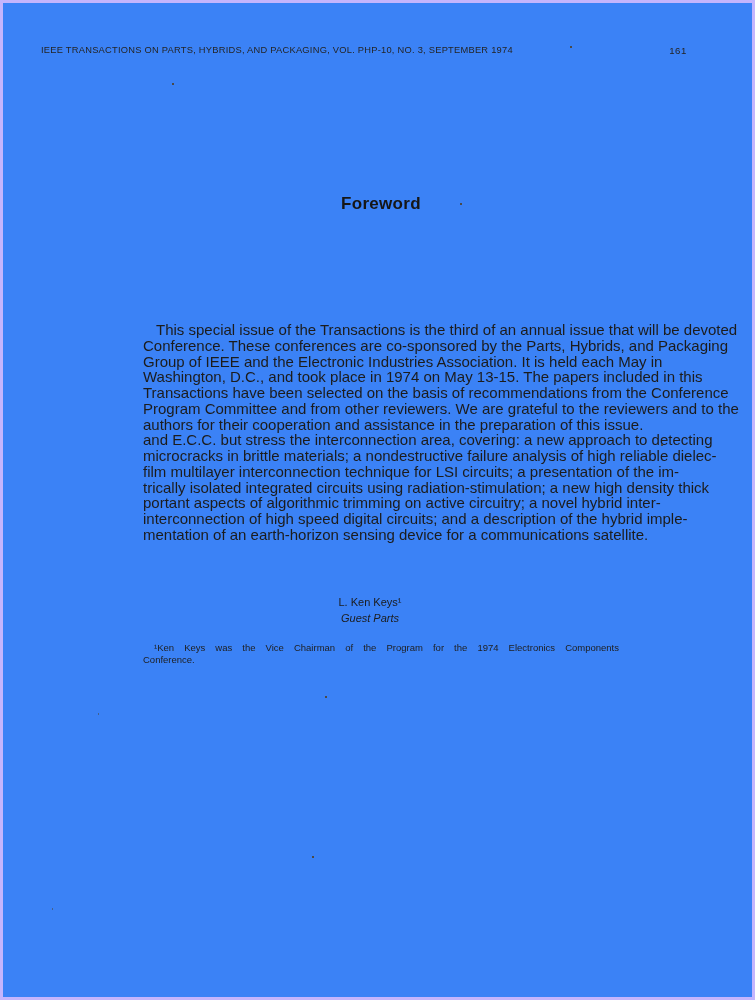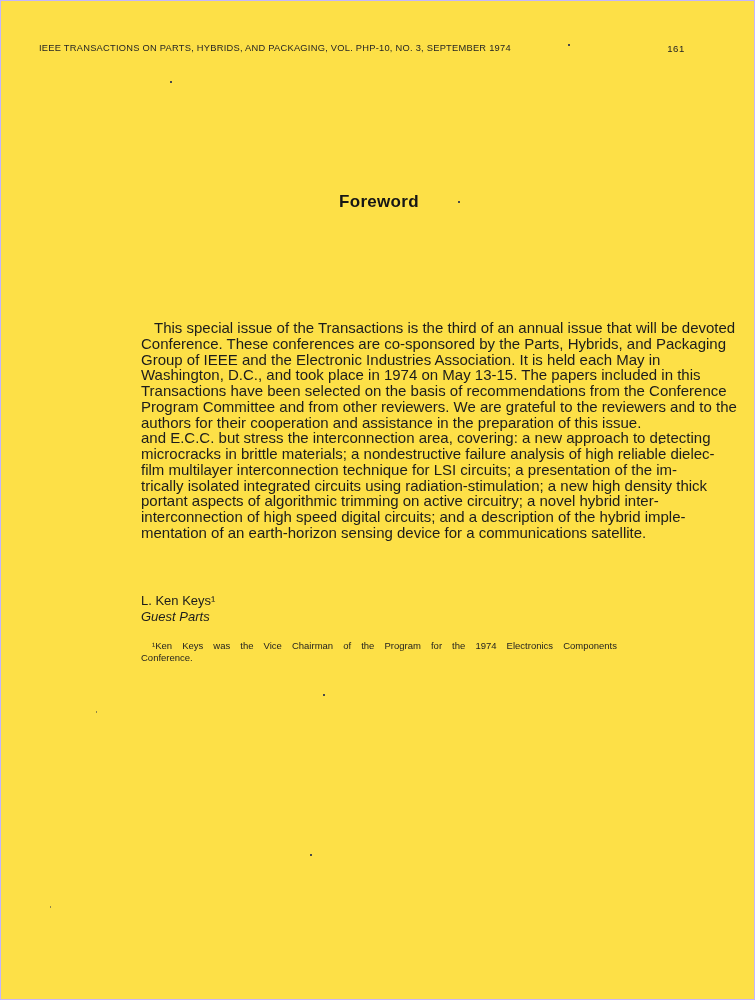--- a/index.html
+++ b/index.html
@@ -4,22 +4,22 @@
 <style>
   html, body {
     margin: 0;
     padding: 0;
     background: #ffffff;
   }
   .page {
     position: relative;
     width: 755px;
     height: 1000px;
-    background: #fde047;
-    border: 1px solid #c4b5fd;
+    background: #3b82f6;
+    border: 3px solid #c4b5fd;
     box-sizing: border-box;
     font-family: "Liberation Sans", sans-serif;
     color: #1c1c1c;
     overflow: hidden;
   }
   .header {
     position: absolute;
     top: 42px;
     left: 38px;
     width: 646px;
@@ -69,22 +69,22 @@
     white-space: nowrap;
   }
   .indent {
     text-indent: 13px;
   }
   .signature {
     position: absolute;
     top: 592px;
     left: 140px;
     width: 454px;
-    text-align: left;
-    font-size: 13px;
+    text-align: center;
+    font-size: 11px;
     line-height: 15.5px;
   }
   .signature .role {
     font-style: italic;
   }
   .footnote {
     position: absolute;
     top: 639px;
     left: 140px;
     width: 476px;

